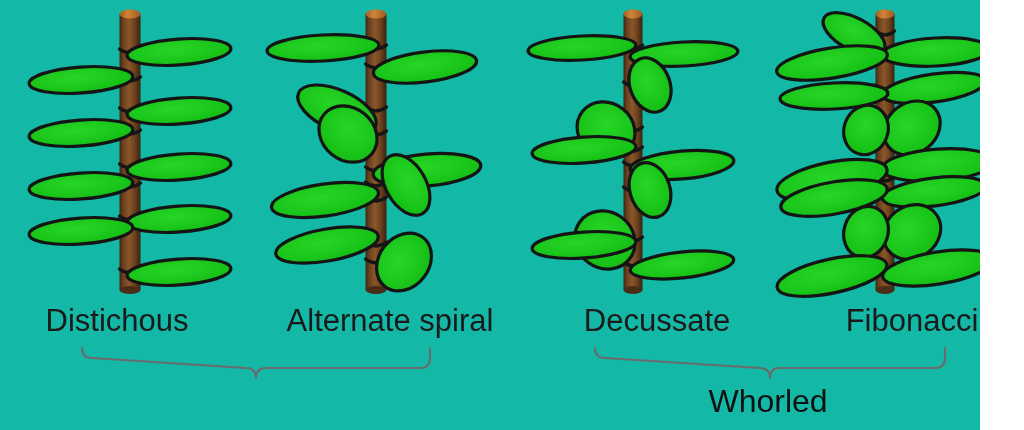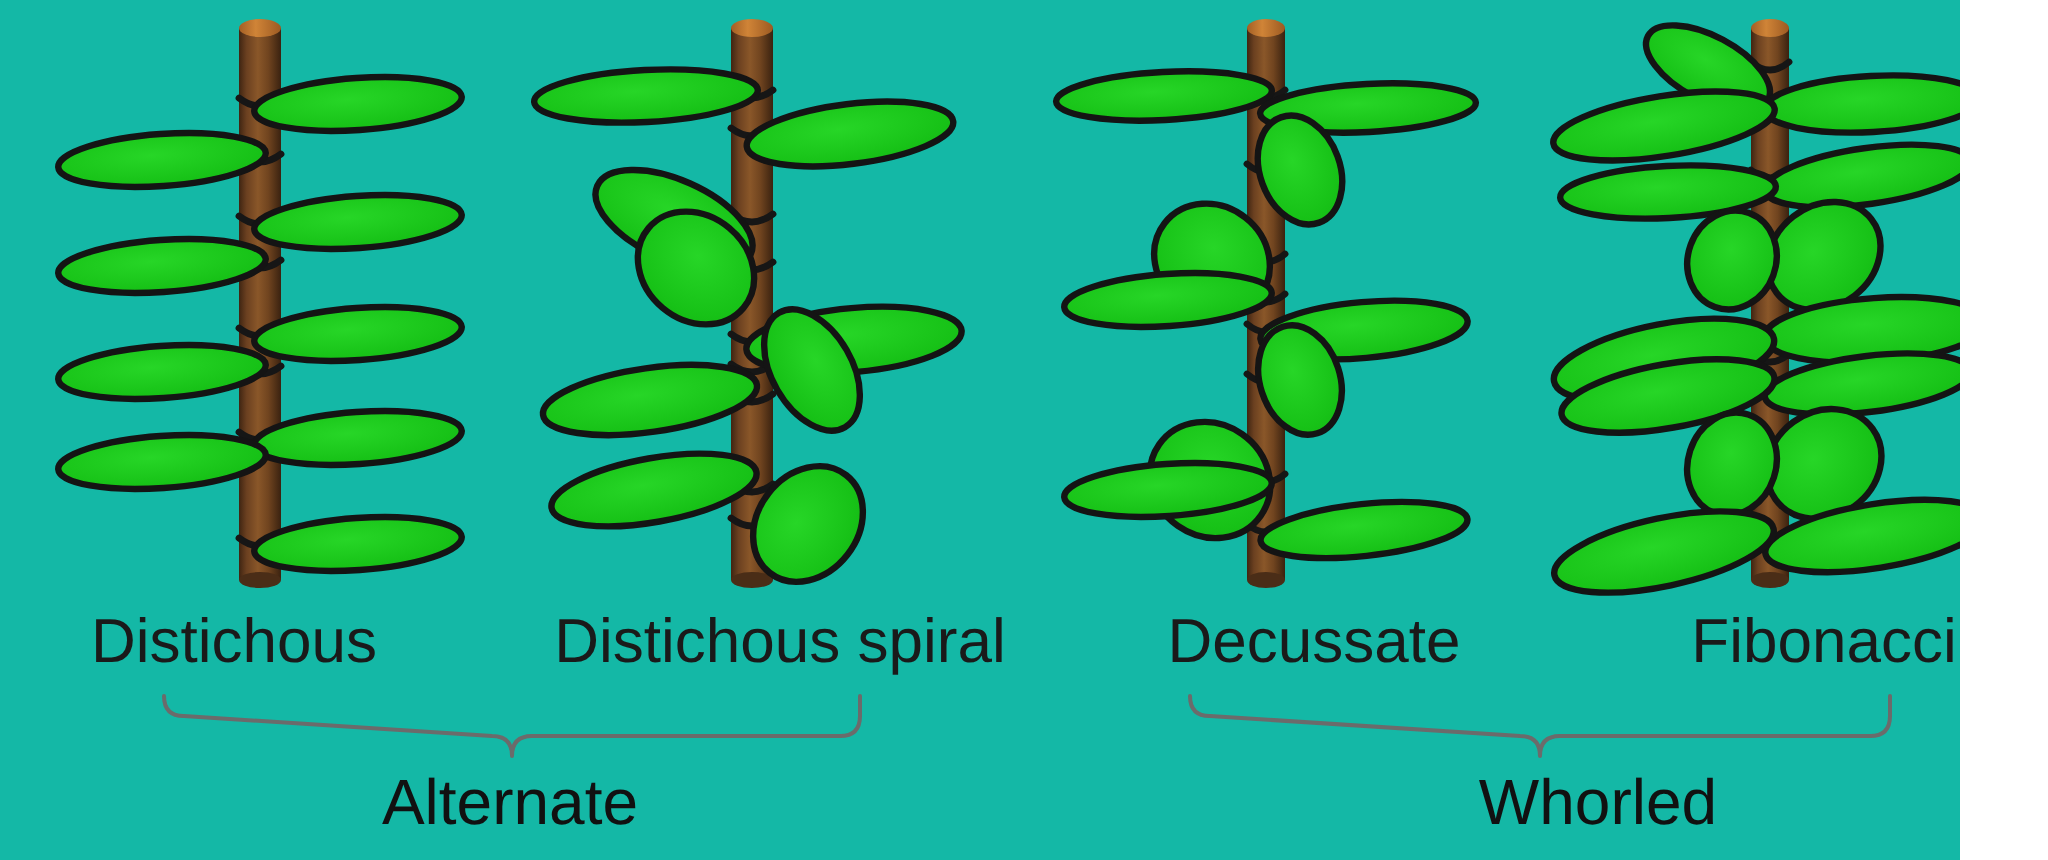--- a/index.html
+++ b/index.html
@@ -252,20 +252,19 @@
           </g>
         </g>
       </g>
     <g id="braces-layer">
         <path d="M 82 348 q 0 10 10 10 L 246 368 q 10 0 10 10 q 0 -10 10 -10 L 420 368 q 10 0 10 -10 L 430 348" fill="none" stroke="#6b6b6b" stroke-width="2" stroke-linecap="round" stroke-linejoin="round"></path>
         <path d="M 595 348 q 0 10 10 10 L 760 368 q 10 0 10 10 q 0 -10 10 -10 L 935 368 q 10 0 10 -10 L 945 348" fill="none" stroke="#6b6b6b" stroke-width="2" stroke-linecap="round" stroke-linejoin="round"></path>
       </g>
   </svg>
 
   <div class="type-label" style="left: 117px; top: 305px;">Distichous</div>
-  <div class="type-label" style="left: 390px; top: 305px;">Distichous spiral</div>
+  <div class="type-label" style="left: 390px; top: 305px;">Alternate spiral</div>
   <div class="type-label" style="left: 637px; top: 305px; margin-left: 20px;">Decussate</div>
   <div class="type-label" style="left: 912px; top: 305px;">Fibonacci</div>
 
-  <div class="group-label" style="left: 255px; top: 385px;">Alternate</div>
-  <div class="group-label" style="left: 768px; top: 385px; margin-left: 31px;">Whorled</div>
+  <div class="group-label" style="left: 768px; top: 385px;">Whorled</div>
 
 </div>
 
 </body></html>

